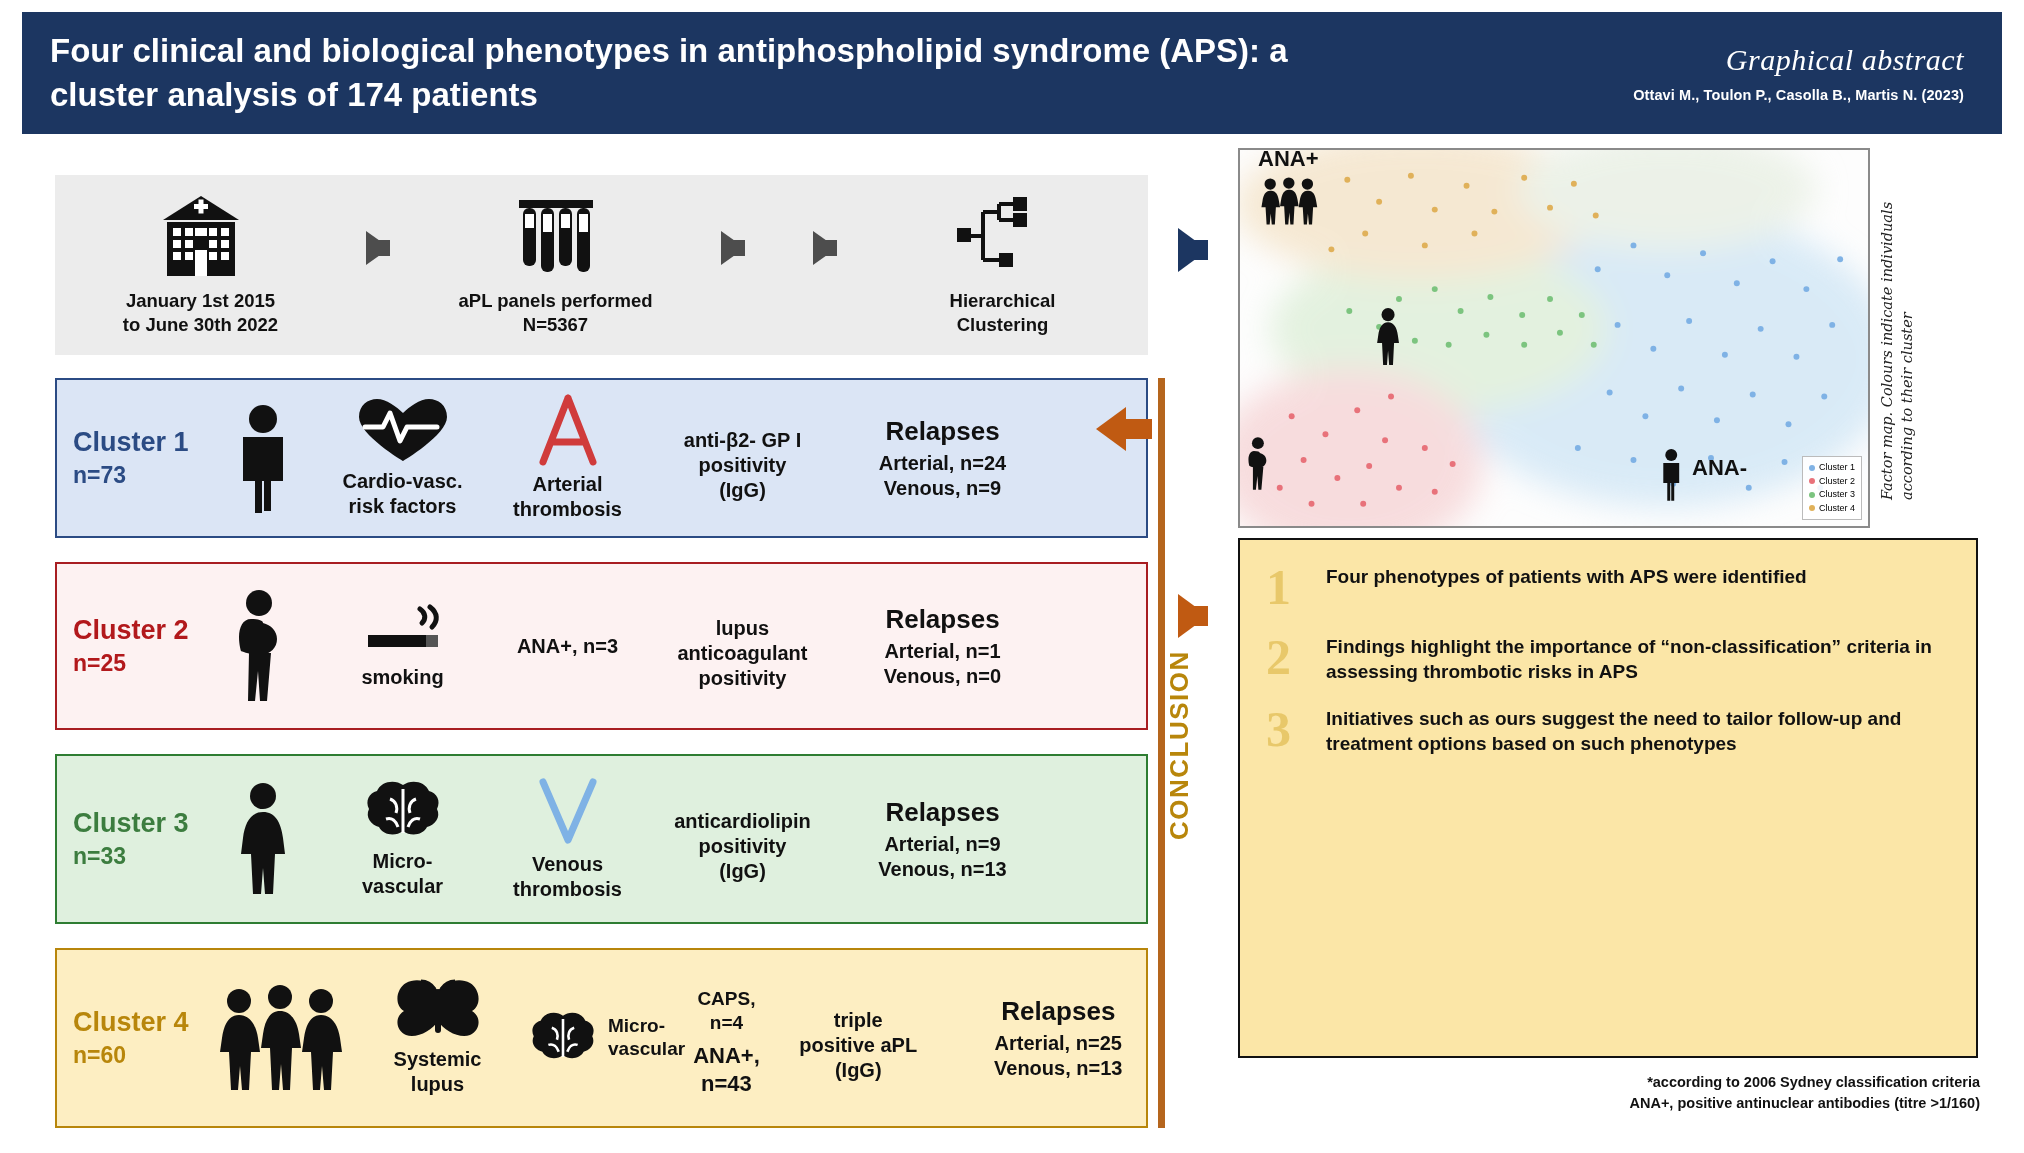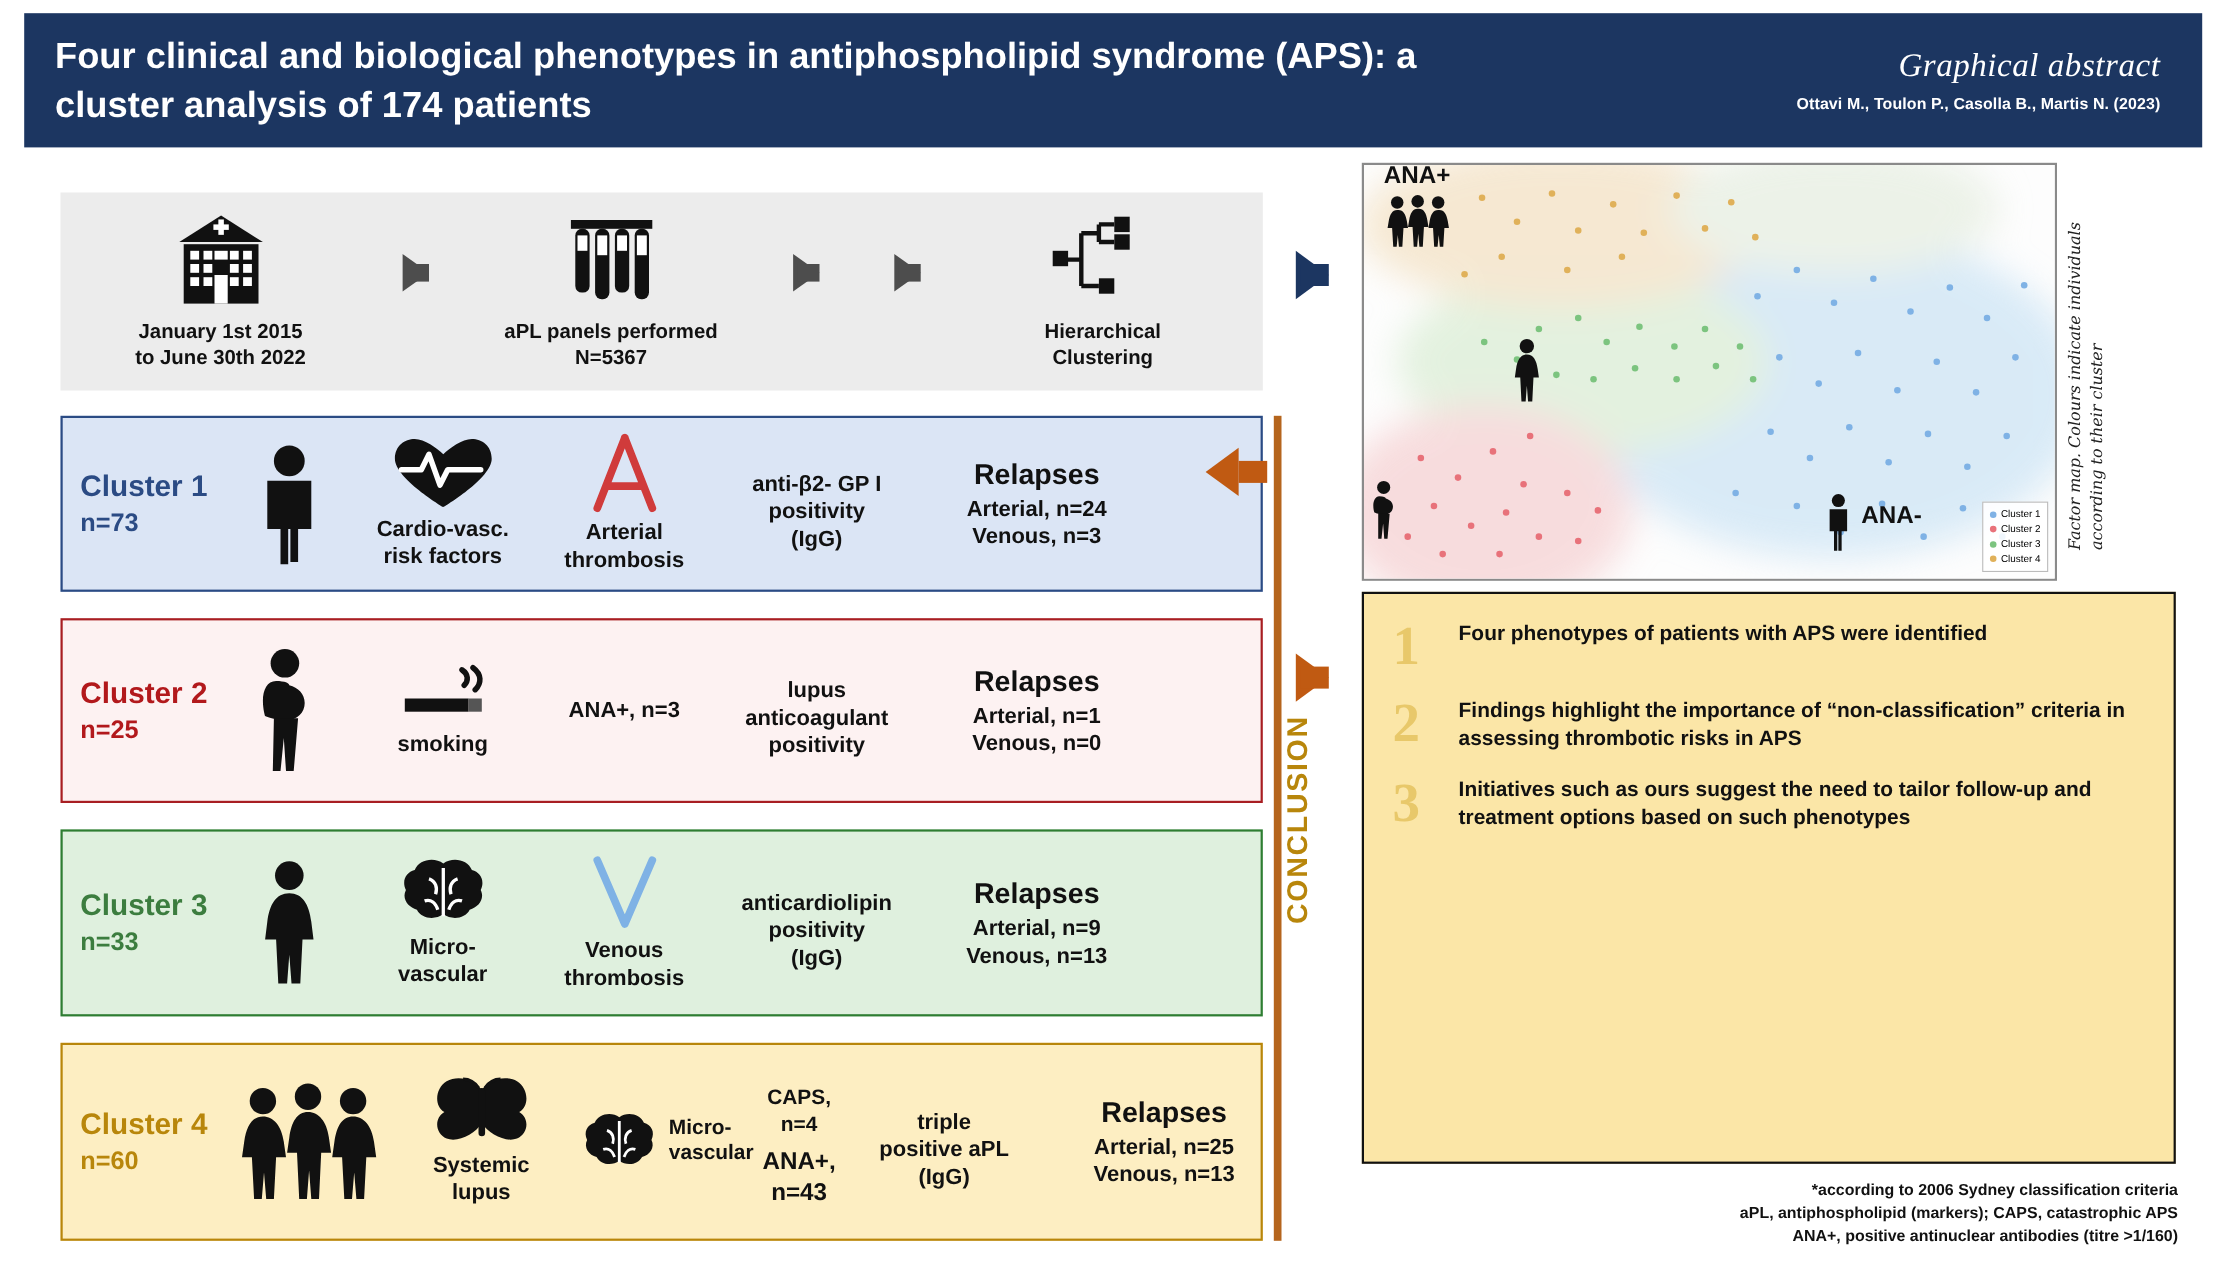--- a/index.html
+++ b/index.html
@@ -427,21 +427,21 @@
       </div>
       <div class="cap" style="white-space: pre-line">Arterial
 thrombosis</div>
     </div>
     <div class="cl-cell text-cell" style="white-space: pre-line">anti-β2- GP I
 positivity
 (IgG)</div>
     <div class="cl-cell relapse-cell">
       <div class="relapse-title">Relapses</div>
       <div>Arterial, n=24</div>
-      <div>Venous, n=3</div>
+      <div>Venous, n=9</div>
     </div>
   </div>
 
   <div class="cluster c2">
     <div class="cl-name">
       <div class="cl-title">Cluster 2</div>
       <div class="cl-n">n=25</div>
     </div>
     <div class="cl-cell person-cell">
       <svg width="72" height="115" viewBox="0 0 72 115">
@@ -732,17 +732,16 @@
       <div class="concl-text">Findings highlight the importance of “non-classification” criteria in assessing thrombotic risks in APS</div>
     </div>
     <div class="concl-item">
       <div class="concl-num">3</div>
       <div class="concl-text">Initiatives such as ours suggest the need to tailor follow-up and treatment options based on such phenotypes</div>
     </div>
   </div>
 
   <div class="footnotes">
     <div>*according to 2006 Sydney classification criteria</div>
-    <div>aPL, antiphospholipid (markers); CAPS, catastrophic APS</div>
     <div>ANA+, positive antinuclear antibodies (titre &gt;1/160)</div>
   </div>
 
 </div>
 
 </body></html>

